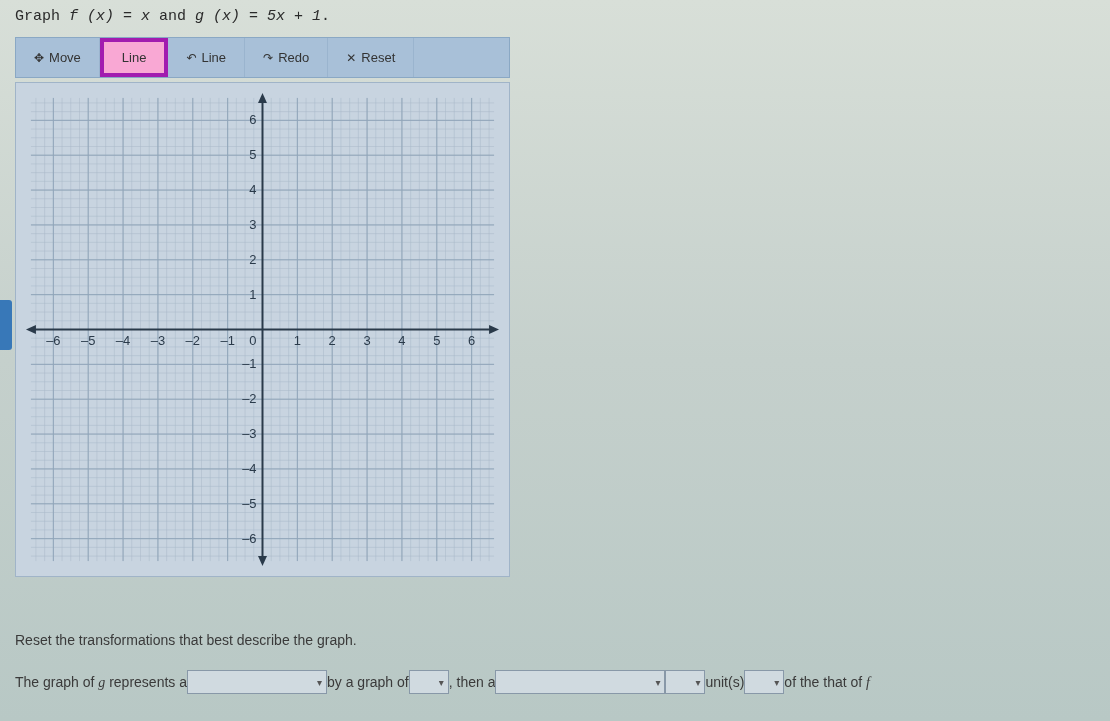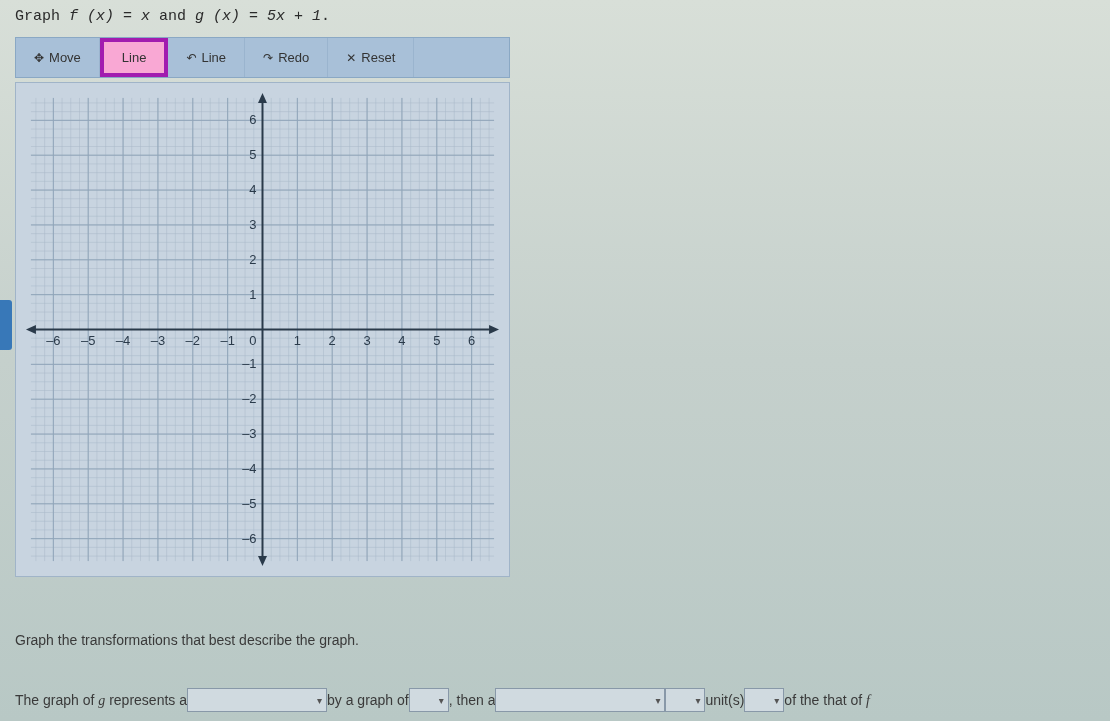--- a/index.html
+++ b/index.html
@@ -65,21 +65,21 @@
       height: 50px;
       background: #3878b8;
       border-radius: 0 3px 3px 0;
     }
     .instruction-text {
       margin-top: 55px;
       font-size: 14px;
       color: #3a3a3a;
     }
     .answer-row {
-      margin-top: 40px;
+      margin-top: 22px;
       display: flex;
       align-items: center;
       gap: 0;
       font-size: 14px;
       color: #3a3a3a;
     }
     .answer-row .math { font-style: italic; font-family: 'Times New Roman', serif; }
     .dropdown {
       background: #d0dae0;
       border: 1px solid #8898a8;
@@ -298,21 +298,21 @@
         <text class="axis-label" x="241.5" y="216.5" text-anchor="end">1</text>
         <text class="axis-label" x="241.5" y="181.5" text-anchor="end">2</text>
         <text class="axis-label" x="241.5" y="146.5" text-anchor="end">3</text>
         <text class="axis-label" x="241.5" y="111.5" text-anchor="end">4</text>
         <text class="axis-label" x="241.5" y="76.5" text-anchor="end">5</text>
         <text class="axis-label" x="241.5" y="41.5" text-anchor="end">6</text>
       </g>
   </svg>
 </div>
 
-<div class="instruction-text">Graph the transformations that best describe the graph.</div>
+<div class="instruction-text">Reset the transformations that best describe the graph.</div>
 
 <div class="answer-row">
   <span><span>The graph of </span><span class="math">g</span><span> represents a</span></span>
   <span class="dropdown wide"></span>
   <span> by a graph of </span>
   <span class="dropdown"></span>
   <span>, then a</span>
   <span class="dropdown wider"></span>
   <span class="dropdown"></span>
   <span>unit(s)</span>

